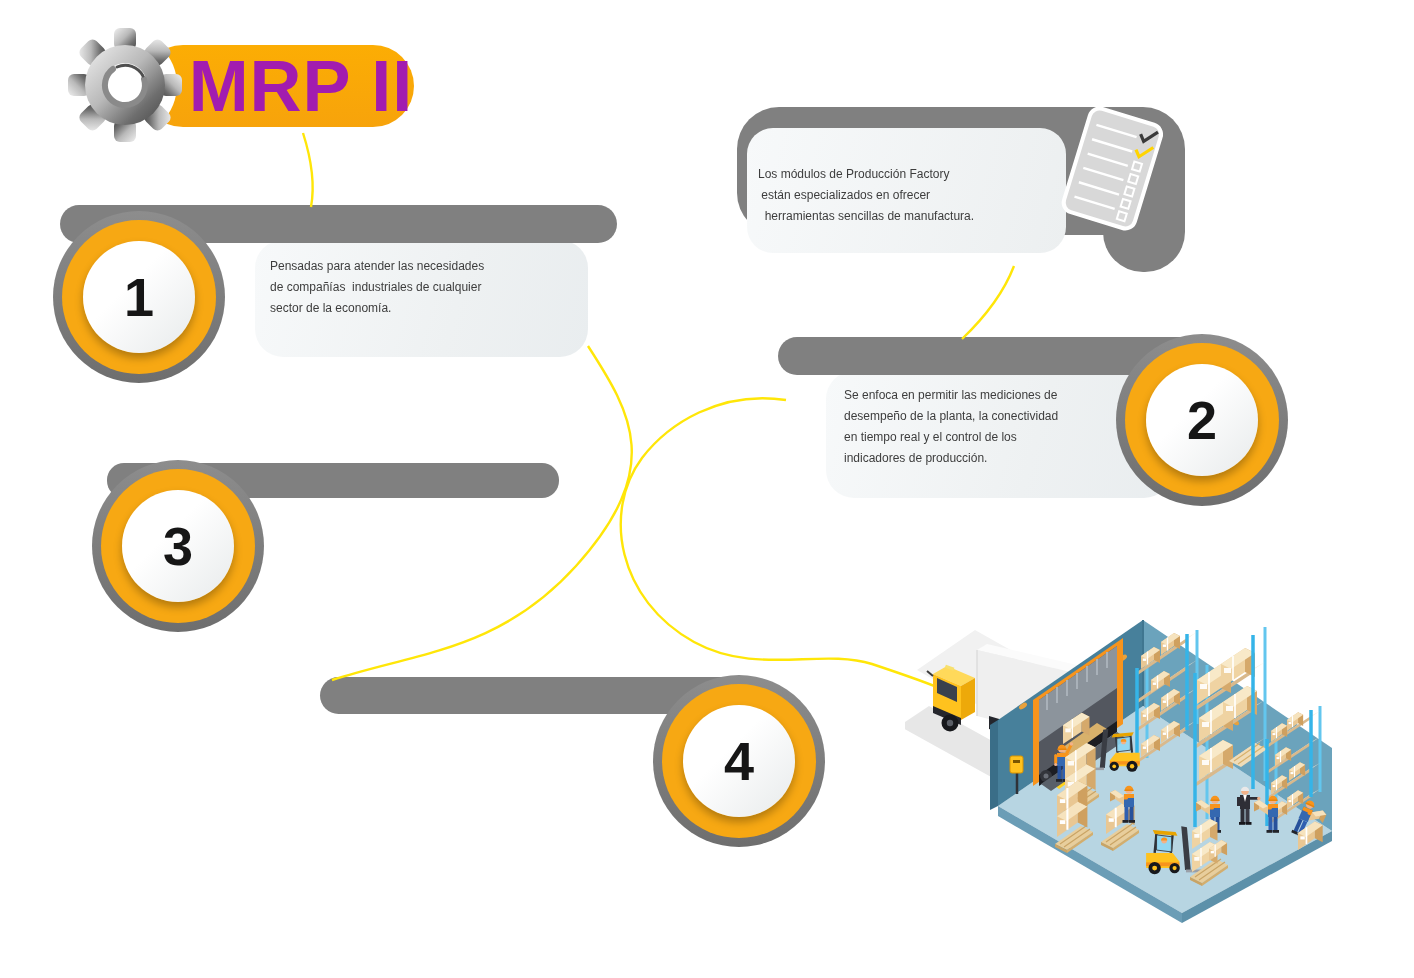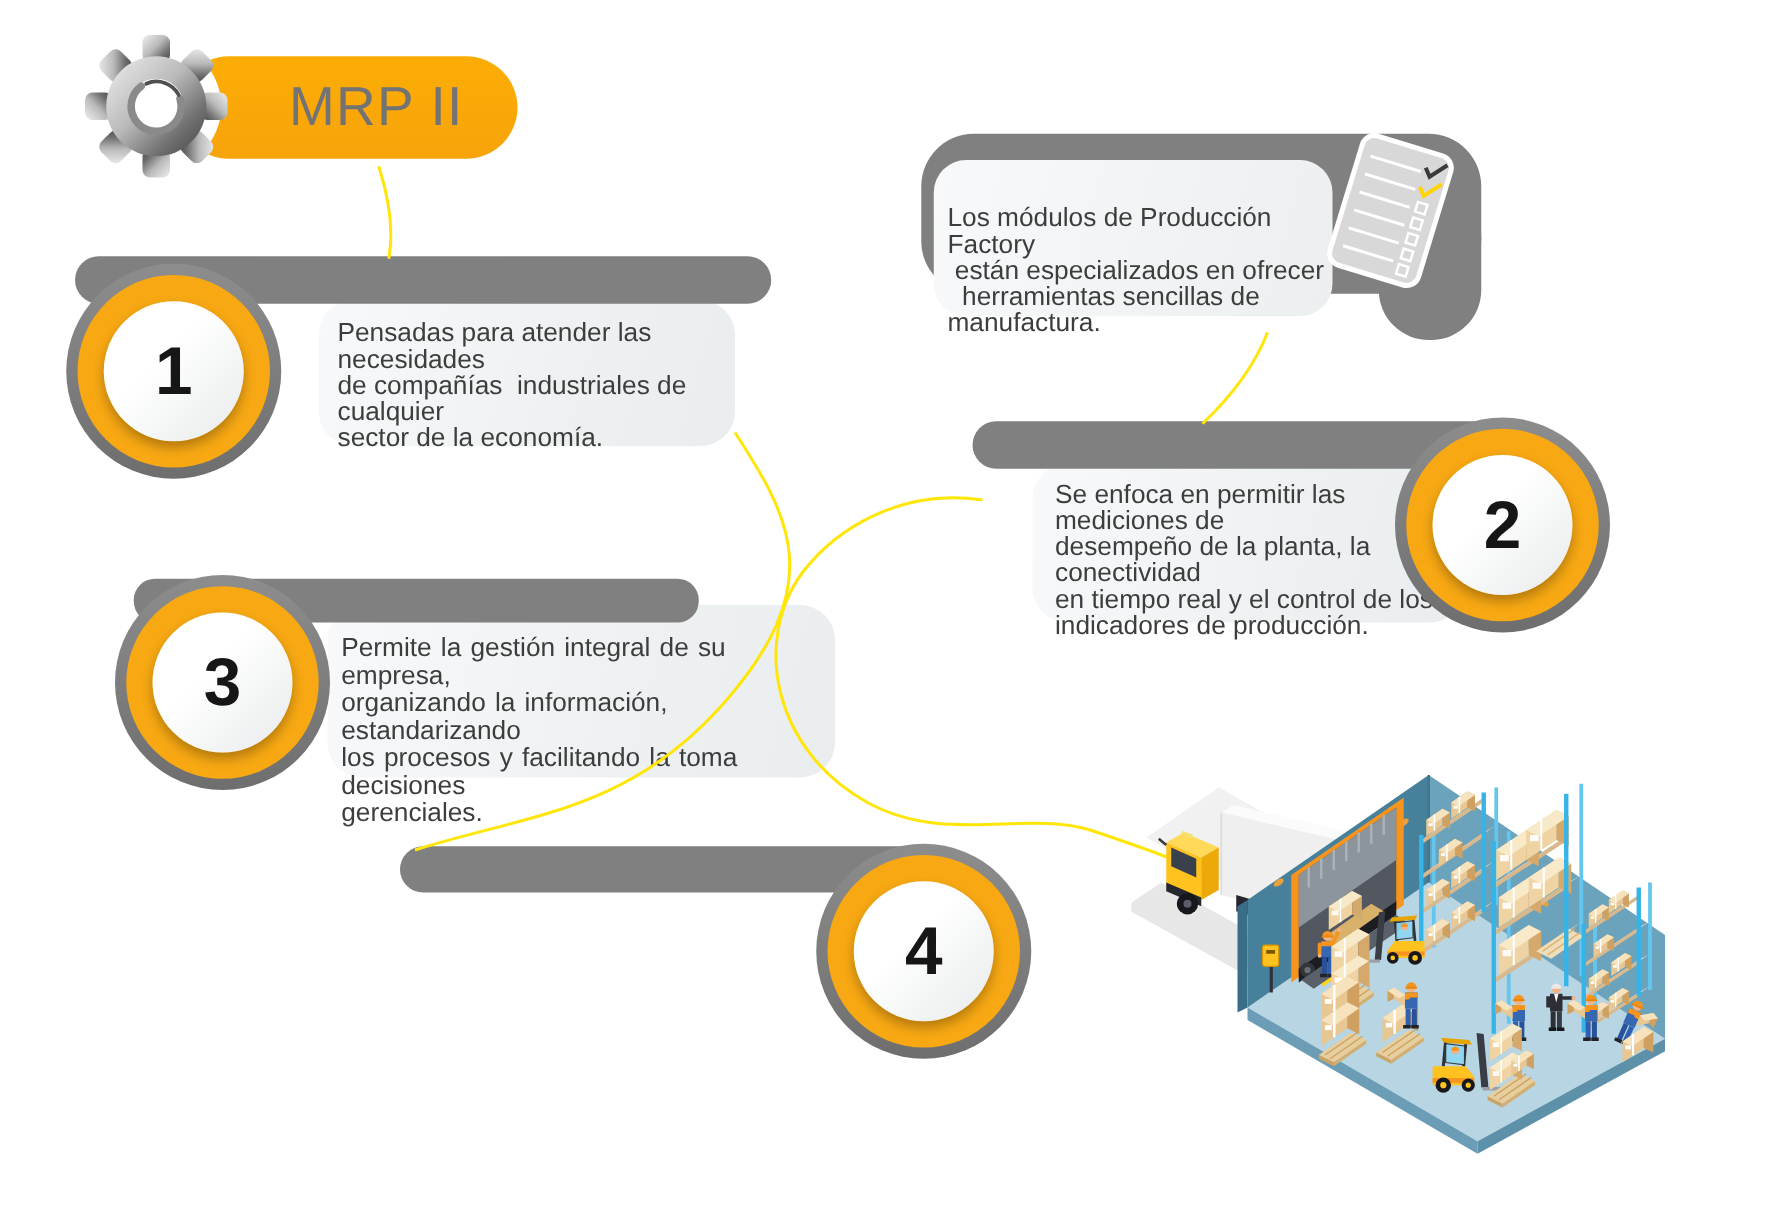--- a/index.html
+++ b/index.html
@@ -2,40 +2,40 @@
 <html><head>
 <meta charset="utf-8">
 <style>
   html,body{margin:0;padding:0;background:#ffffff;}
   .canvas{position:relative;width:1414px;height:978px;background:#fff;overflow:hidden;
           font-family:"Liberation Sans",sans-serif;}
   
   .title-pill{position:absolute;left:142px;top:45px;width:272px;height:82px;border-radius:41px;
       background:linear-gradient(180deg,#FCAD04,#F7A30B);z-index:5;}
   .title-text{position:absolute;left:188px;top:45px;width:226px;height:82px;z-index:7;
-      display:flex;align-items:center;justify-content:center;color:#737373;font-size:44px;
-      font-weight:normal;letter-spacing:1px;}
+      display:flex;align-items:center;justify-content:center;color:#a21caf;font-size:72px;
+      font-weight:bold;letter-spacing:1px;}
   .gear-bg{position:absolute;left:73px;top:33px;width:104px;height:104px;border-radius:50%;
       background:#fff;z-index:6;}
   .gear-svg{position:absolute;left:61px;top:21px;z-index:7;}
   
   .connectors{position:absolute;left:0;top:0;z-index:3;pointer-events:none;}
   
   .bar{position:absolute;height:38px;background:#808080;border-radius:19px;z-index:2;}
   .ring-gray{position:absolute;width:172px;height:172px;border-radius:50%;
       background:linear-gradient(180deg,#8d8d8d,#6e6e6e);z-index:2;}
   .ring-orange{position:absolute;left:9px;top:9px;width:154px;height:154px;border-radius:50%;
       background:#F7A813;}
   .ring-white{position:absolute;left:21px;top:21px;width:112px;height:112px;border-radius:50%;
       background:linear-gradient(135deg,#ffffff 40%,#e7eaeb);box-shadow:0 5px 9px rgba(0,0,0,.28);
       display:flex;align-items:center;justify-content:center;}
   .step-number{font-size:54px;font-weight:bold;color:#161616;}
   .card{position:absolute;background:linear-gradient(105deg,#f7f9fa 0%,#eef1f2 60%,#e9edef 100%);
       border-radius:28px;z-index:1;}
-  .card-text{color:#3d3d3d;font-size:21px;line-height:21px;white-space:pre-wrap;}
+  .card-text{color:#3d3d3d;font-size:12px;line-height:21px;white-space:pre-wrap;}
   
   .bar-1{left:60px;top:205px;width:557px;}
   .circ-1{left:53px;top:211px;}
   .card-1{left:255px;top:240px;width:333px;height:117px;padding:16px 0 0 15px;box-sizing:border-box;}
   
   .bar-2{left:778px;top:337px;width:430px;}
   .circ-2{left:1116px;top:334px;}
   .card-2{left:826px;top:371px;width:346px;height:127px;padding:14px 0 0 18px;box-sizing:border-box;}
   
   .bar-3{left:107px;top:463px;width:452px;height:35px;border-radius:17px;}
@@ -149,26 +149,20 @@
   </div>
   <div class="ring-gray circ-2">
     <div class="ring-orange">
       <div class="ring-white">
           <span class="step-number">2</span>
         </div>
     </div>
   </div>
 
   <div class="bar bar-3"></div>
-  <div class="card card-3">
-    <div class="card-text">Permite la gestión integral de su  empresa,
-organizando la información, estandarizando
-los procesos y facilitando la toma decisiones
-gerenciales.</div>
-  </div>
   <div class="ring-gray circ-3">
     <div class="ring-orange">
       <div class="ring-white">
           <span class="step-number">3</span>
         </div>
     </div>
   </div>
 
   <div class="bar bar-4"></div>
   <div class="ring-gray circ-4">

